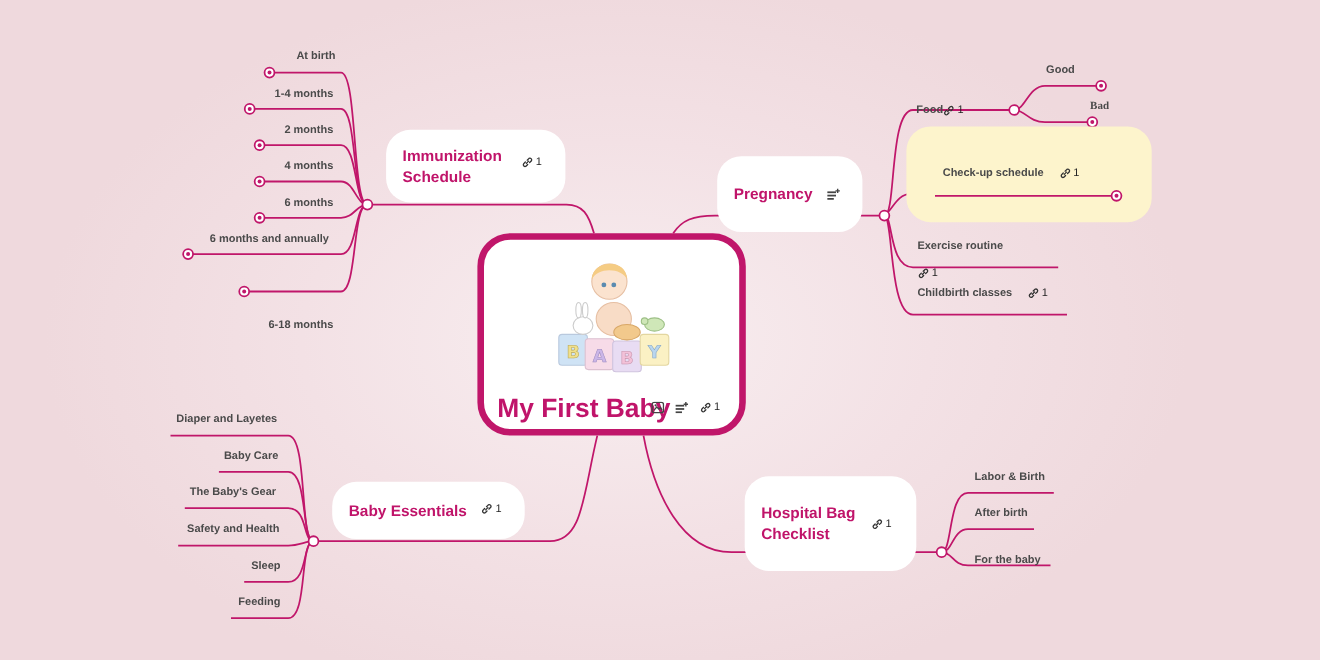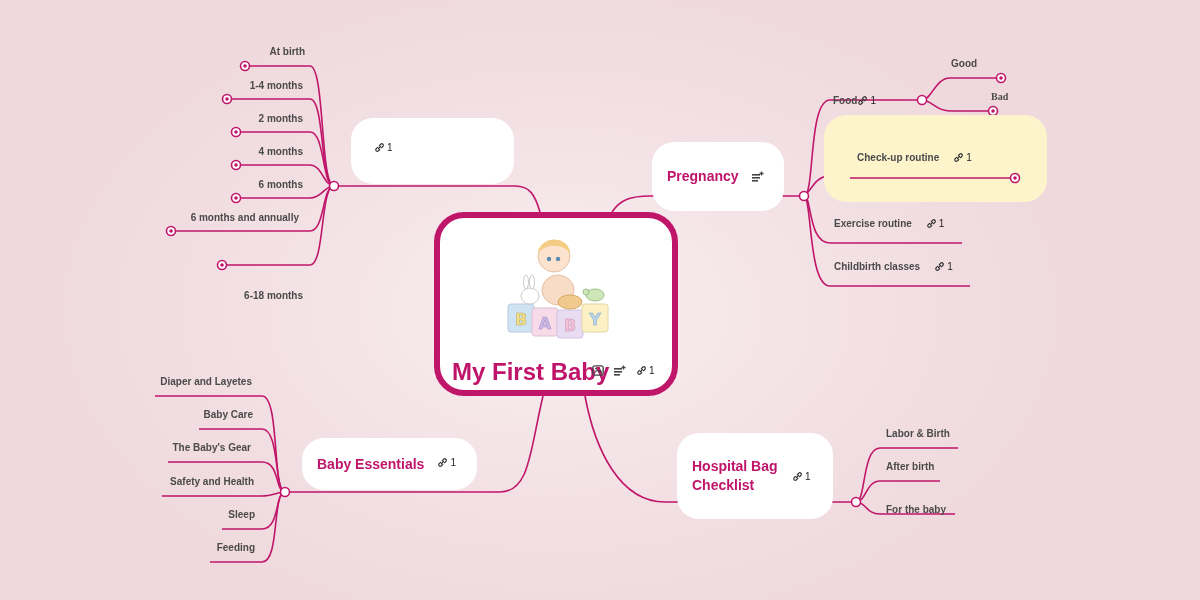--- a/index.html
+++ b/index.html
@@ -148,20 +148,24 @@
     <span class="badge">
       <svg width="11" height="11" viewBox="0 0 11 11">
         <path d="M4.5 6.5 L6.5 4.5 M3.6 5.3 L2 6.9 a1.6 1.6 0 0 0 2.2 2.2 L5.7 7.5 M5.3 3.6 L6.9 2 a1.6 1.6 0 0 1 2.2 2.2 L7.5 5.7" fill="none" stroke="#333" stroke-width="1.2" stroke-linecap="round"></path>
       </svg>
       <span>1</span>
     </span>
   </div>
 </div>
 
 <div class="node-main" style="left:351px;top:118px;width:163px;height:66px;padding-left:15px;">
+  <div class="node-title" style="width:100px;">
+    <div>Immunization</div>
+    <div>Schedule</div>
+  </div>
   <span class="badge" style="margin-left:8px;margin-top:-8px;">
     <svg width="11" height="11" viewBox="0 0 11 11">
         <path d="M4.5 6.5 L6.5 4.5 M3.6 5.3 L2 6.9 a1.6 1.6 0 0 0 2.2 2.2 L5.7 7.5 M5.3 3.6 L6.9 2 a1.6 1.6 0 0 1 2.2 2.2 L7.5 5.7" fill="none" stroke="#333" stroke-width="1.2" stroke-linecap="round"></path>
       </svg>
     <span>1</span>
   </span>
 </div>
 
 <div class="label right" style="right:895px;top:46px;">At birth</div>
 <div class="label right" style="right:897px;top:80px;">1-4 months</div>
@@ -188,35 +192,35 @@
         <path d="M4.5 6.5 L6.5 4.5 M3.6 5.3 L2 6.9 a1.6 1.6 0 0 0 2.2 2.2 L5.7 7.5 M5.3 3.6 L6.9 2 a1.6 1.6 0 0 1 2.2 2.2 L7.5 5.7" fill="none" stroke="#333" stroke-width="1.2" stroke-linecap="round"></path>
       </svg>
     <span>1</span>
   </span>
 </div>
 <div class="label" style="left:951px;top:58px;">Good</div>
 <div class="label" style="left:991px;top:91px;font-family:Liberation Serif, serif;">Bad</div>
 
 <div class="highlight"></div>
 <div class="abs" style="left:857px;top:152px;display:flex;align-items:center;gap:14px;">
-  <span class="label" style="position:static;">Check-up routine</span>
+  <span class="label" style="position:static;">Check-up schedule</span>
   <span class="badge">
     <svg width="11" height="11" viewBox="0 0 11 11">
         <path d="M4.5 6.5 L6.5 4.5 M3.6 5.3 L2 6.9 a1.6 1.6 0 0 0 2.2 2.2 L5.7 7.5 M5.3 3.6 L6.9 2 a1.6 1.6 0 0 1 2.2 2.2 L7.5 5.7" fill="none" stroke="#333" stroke-width="1.2" stroke-linecap="round"></path>
       </svg>
     <span>1</span>
   </span>
 </div>
 <svg class="abs" style="left:0;top:0;pointer-events:none;" width="1200" height="600">
   <path d="M850 178 L 1015 178" stroke="#c0166a" stroke-width="1.6" fill="none"></path>
   <circle cx="1015" cy="178" r="4.5" fill="#fff" stroke="#c0166a" stroke-width="1.6"></circle>
   <circle cx="1015" cy="178" r="1.8" fill="#c0166a"></circle>
 </svg>
 
-<div class="abs" style="left:834px;top:218px;display:flex;gap:14px;">
+<div class="abs" style="left:834px;top:218px;display:flex;gap:14px;flex-direction:column;">
   <span class="label" style="position:static;">Exercise routine</span>
   <span class="badge">
     <svg width="11" height="11" viewBox="0 0 11 11">
         <path d="M4.5 6.5 L6.5 4.5 M3.6 5.3 L2 6.9 a1.6 1.6 0 0 0 2.2 2.2 L5.7 7.5 M5.3 3.6 L6.9 2 a1.6 1.6 0 0 1 2.2 2.2 L7.5 5.7" fill="none" stroke="#333" stroke-width="1.2" stroke-linecap="round"></path>
       </svg>
     <span>1</span>
   </span>
 </div>
 <div class="abs" style="left:834px;top:261px;display:flex;align-items:center;gap:14px;">
   <span class="label" style="position:static;">Childbirth classes</span>

